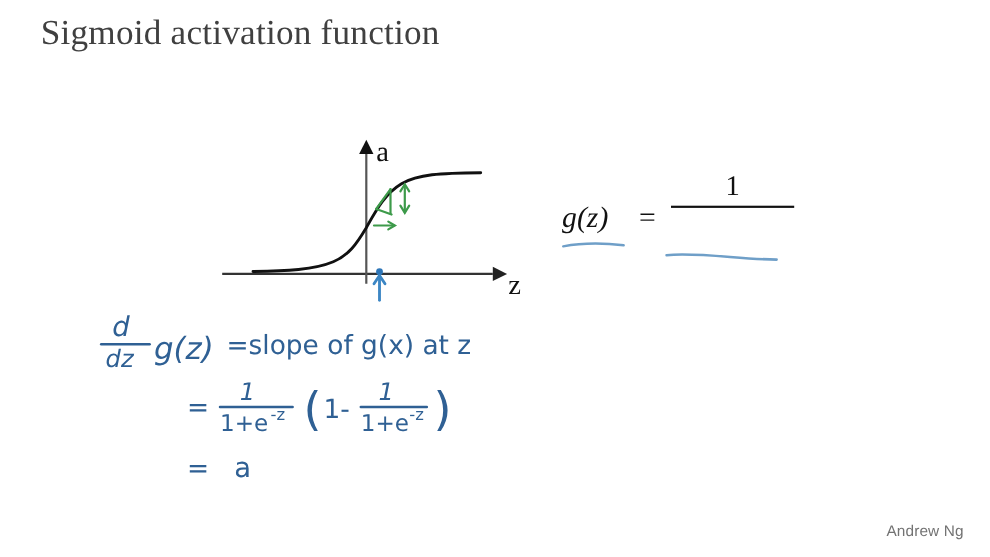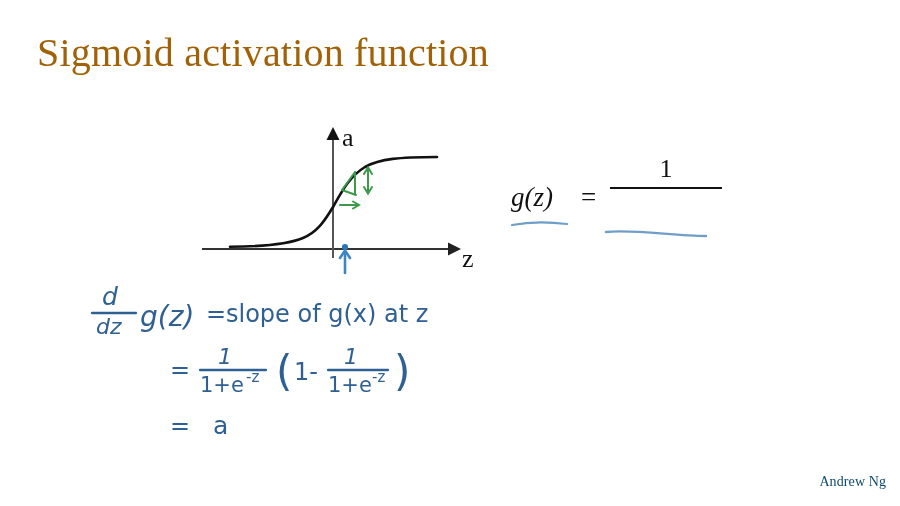--- a/index.html
+++ b/index.html
@@ -17,25 +17,25 @@
   .slide {
     position: absolute;
     inset: 0;
     background: #ffffff;
   }
 
   
   #slide-title {
     position: absolute;
     left: 37px;
-    top: 30px;
+    top: 6px;
     font-family: "Liberation Serif", "DejaVu Serif", serif;
-    font-size: 40px;
+    font-size: 32px;
     line-height: 46px;
-    color: #a16207;
+    color: #404040;
     letter-spacing: 0.2px;
     white-space: nowrap;
   }
 
   
   #graph-figure {
     position: absolute;
     left: 190px;
     top: 118px;
     width: 300px;
@@ -119,25 +119,25 @@
   }
   #handwriting svg { display: block; overflow: visible; }
   .hw-text {
     font-family: "DejaVu Sans", sans-serif;
     fill: #2f6094;
   }
 
   
   #author-credit {
     position: absolute;
-    right: 14px;
+    right: 24px;
     bottom: 16px;
-    font-family: Liberation Serif, serif;
+    font-family: Liberation Sans, sans-serif;
     font-size: 14px;
-    color: #0c4a6e;
+    color: #737373;
     letter-spacing: 0.1px;
   }
 </style>
 </head>
 <body>
 
 <div class="slide">
 
   <div id="slide-title">Sigmoid activation function</div>
 

